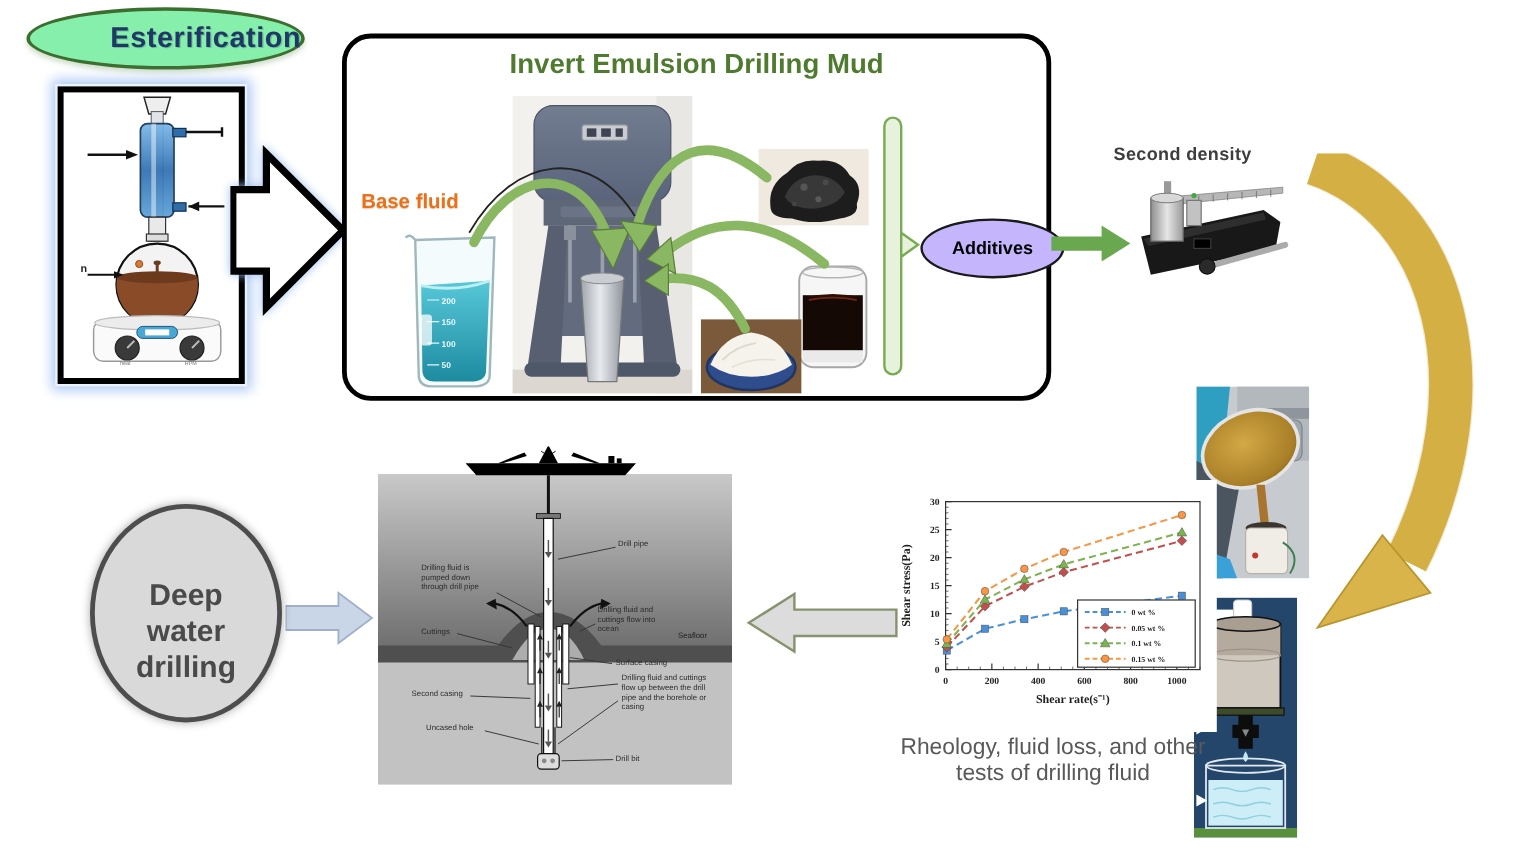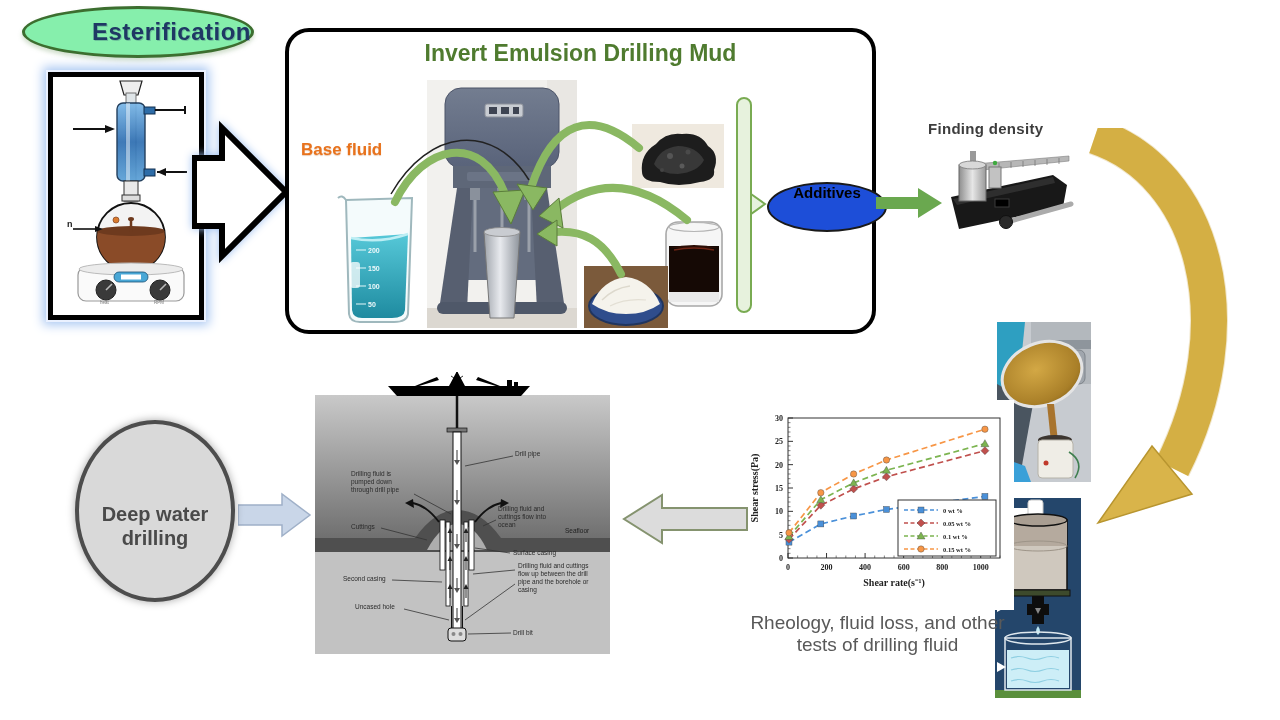--- a/index.html
+++ b/index.html
@@ -17,38 +17,38 @@
   .lab-box{left:48px;top:72px;width:146px;height:238px;background:#fff;
     border:5px solid #000;box-shadow:0 0 0 2px #eaf1ff,0 0 10px 5px #a9c7f2;}
 
   .arrow1{left:192px;top:116px;filter:drop-shadow(0 0 4px #9cbef0);}
 
   
   .mud-box{left:285px;top:28px;width:583px;height:298px;border:4px solid #000;
     border-radius:24px;background:#fff;}
   .mud-title{left:0;top:8px;width:100%;text-align:center;color:#4f7b2f;
     font-weight:bold;font-size:23px;}
-  .base-fluid{left:12px;top:108px;color:#e8721c;font-weight:bold;font-size:17px;
+  .base-fluid{left:12px;top:126px;color:#e8721c;font-weight:bold;font-size:17px;
     text-shadow:0 1px 1px rgba(180,90,20,.3);}
   .additives{left:478px;top:150px;width:116px;height:46px;border:2px solid #1a1a1a;
-    border-radius:50%;background:#1d4ed8;display:flex;justify-content:center;}
+    border-radius:50%;background:#c4b5fd;display:flex;align-items:center;justify-content:center;}
   .additives span{font-weight:bold;font-size:15px;color:#000;}
 
   .finding-density{left:928px;top:120px;width:160px;color:#3d3d3d;font-size:15px;
     font-weight:bold;letter-spacing:.3px;}
 
   
   .tests-caption{left:735px;top:612px;width:285px;text-align:center;color:#595959;
     font-weight:normal;font-size:19px;line-height:1.18;}
 
   
   .deep-ellipse{left:75px;top:420px;width:152px;height:174px;border:4px solid #4d4d4d;
     border-radius:50%;background:#d9d9d9;display:flex;align-items:center;justify-content:center;
     box-shadow:0 0 8px rgba(0,0,0,.35);}
-  .deep-text{color:#4a4a4a;font-weight:bold;font-size:20px;text-align:center;
+  .deep-text{color:#4a4a4a;font-weight:bold;font-size:25px;text-align:center;
     line-height:1.2;width:110px;margin-top:30px;}
 
   
   .drill-diagram{left:315px;top:372px;width:295px;height:282px;}
   .dlabel{position:absolute;font-size:6.5px;color:#2b2b2b;line-height:1.25;}
   .chart-box{left:746px;top:400px;width:268px;height:210px;background:#fff;}
 
   .ctick{font:bold 8px "Liberation Serif",serif;fill:#222;}
   .caxis{font:bold 10px "Liberation Serif",serif;fill:#222;}
   .clegend{font:bold 6.5px "Liberation Serif",serif;fill:#222;}
@@ -248,21 +248,21 @@
 
   <div class="abs additives">
     <span>Additives</span>
   </div>
 </div>
 
 <svg class="abs" style="left:876px;top:188px;" width="68" height="30" viewBox="0 0 68 30">
   <polygon points="0,9 42,9 42,0 66,15 42,30 42,21 0,21" fill="#6aa84f"></polygon>
 </svg>
 
-<div class="abs finding-density">Finding density</div>
+<div class="abs finding-density">Second density</div>
 
 <svg class="abs" style="left:943px;top:143px;" width="135" height="92" viewBox="0 0 135 92">
   <defs>
     <linearGradient id="silv" x1="0" y1="0" x2="1" y2="0">
       <stop offset="0" stop-color="#8e8e8e"></stop>
         <stop offset=".5" stop-color="#e6e6e6"></stop>
       <stop offset="1" stop-color="#9a9a9a"></stop>
     </linearGradient>
   </defs>
   <polygon points="8,54 110,32 124,42 120,64 16,86" fill="#181818"></polygon>

